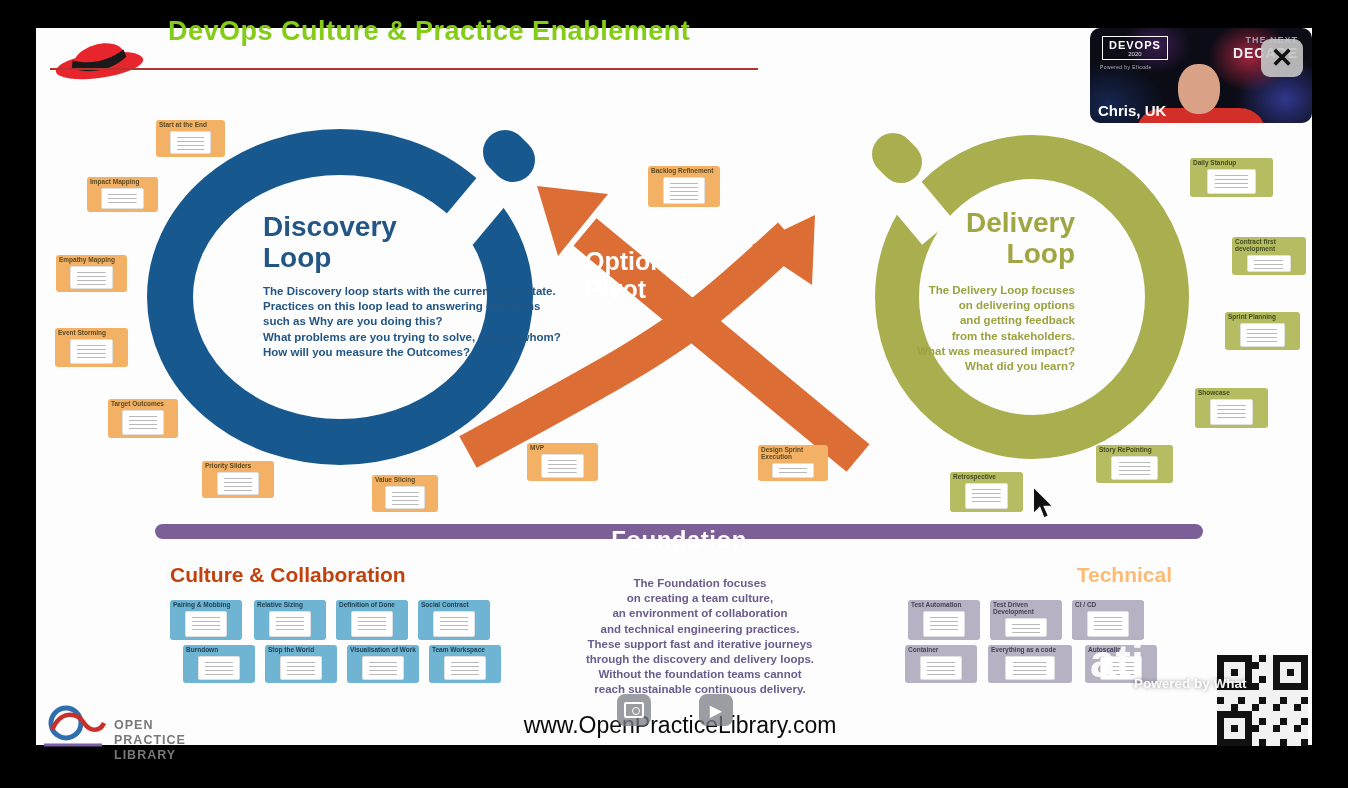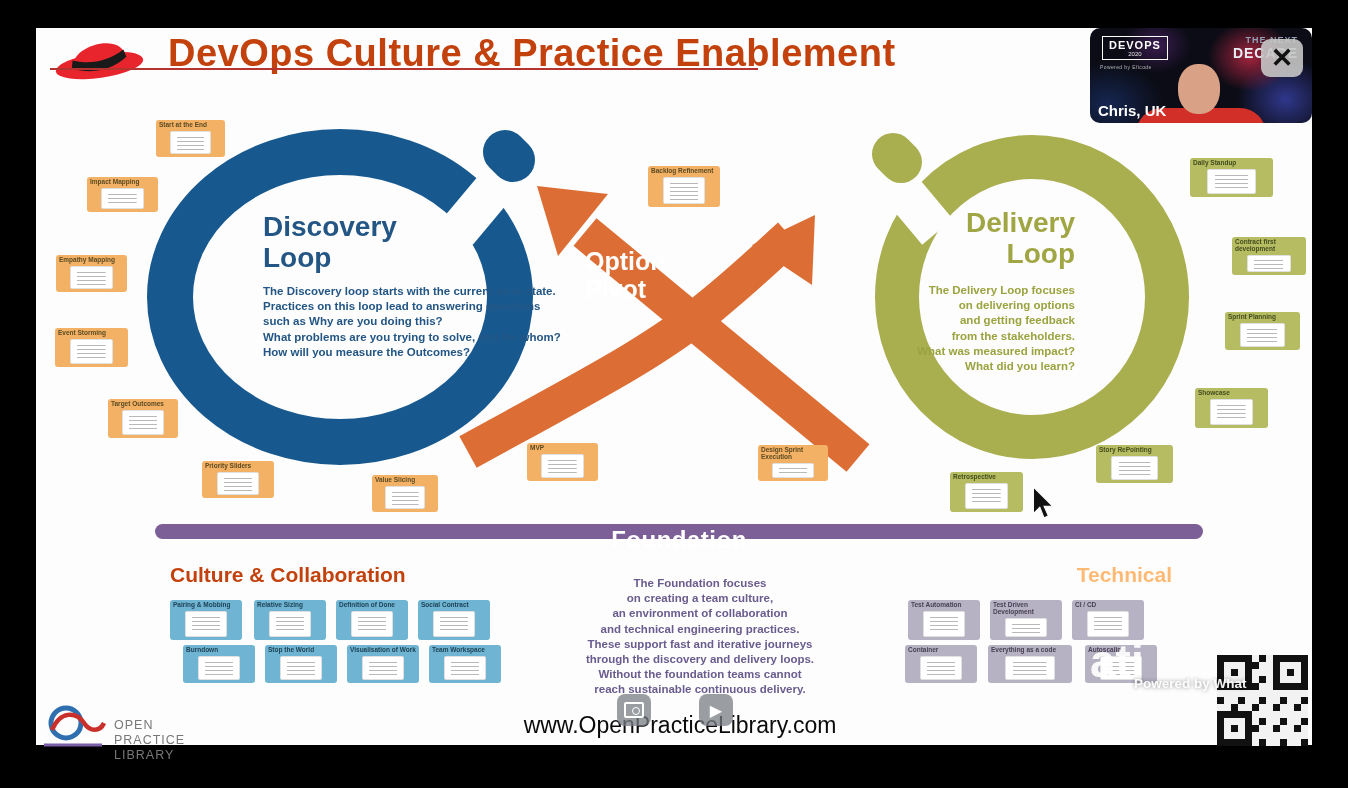--- a/index.html
+++ b/index.html
@@ -3,21 +3,21 @@
 <meta charset="utf-8">
 <style>
   html,body{margin:0;padding:0;background:#000;}
   #page{position:relative;width:1348px;height:788px;background:#000;overflow:hidden;
         font-family:"Liberation Sans",sans-serif;}
   #slide{position:absolute;left:36px;top:28px;width:1276px;height:717px;background:#fdfdfd;
          box-shadow:0 0 8px rgba(0,0,0,.7);}
   .abs{position:absolute;}
   #loops{position:absolute;left:0;top:0;z-index:2;}
   
-  #title{left:168px;top:32px;font-size:38px;font-weight:bold;color:#c2410c;letter-spacing:.5px;z-index:3;}
+  #title{left:168px;top:16px;font-size:27px;font-weight:bold;color:#84cc16;letter-spacing:.5px;z-index:3;}
   #title-underline{left:50px;top:68px;width:708px;height:2px;background:#b5342f;z-index:3;}
   #redhat-logo{left:50px;top:26px;z-index:3;}
   
   .pre{white-space:pre-line;}
   #discovery-heading{left:263px;top:211px;font-size:28px;font-weight:bold;color:#235684;line-height:1.12;z-index:3;}
   #discovery-body{left:263px;top:284px;width:320px;font-size:11.5px;font-weight:600;color:#235684;line-height:1.32;z-index:3;}
   #option-heading{left:585px;top:247px;width:180px;font-size:25px;font-weight:bold;color:#fff;line-height:1.12;z-index:4;}
   #option-body{left:535px;top:378px;width:280px;text-align:center;font-size:11.5px;font-weight:600;color:#d4502f;line-height:1.3;z-index:3;}
   #delivery-heading{left:875px;top:207px;width:200px;text-align:right;font-size:28px;font-weight:bold;color:#a0a644;line-height:1.12;z-index:3;}
   #delivery-body{left:890px;top:283px;width:185px;text-align:right;font-size:11.5px;font-weight:600;color:#9ba33f;line-height:1.32;z-index:3;}
@@ -37,21 +37,21 @@
   .pc-label{font-size:6.5px;font-weight:bold;line-height:1.05;}
   .card-orange .pc-label{color:#5c4a22;}
   .card-olive .pc-label{color:#454d1f;}
   .card-blue .pc-label{color:#1e4254;}
   .card-gray .pc-label{color:#474055;}
   .pc-icon{flex:1;margin:2px auto 1px;width:62%;min-height:10px;background:#fff;border-radius:2px;
      background-image:repeating-linear-gradient(to bottom,transparent 0 3px,#b9b9b9 3px 4px);
      background-size:70% 80%;background-position:center;background-repeat:no-repeat;border:1px solid rgba(0,0,0,.12);}
   
   #opl-logo{left:40px;top:686px;z-index:3;display:flex;align-items:center;gap:4px;}
-  .opl-text{font-size:12.5px;font-weight:normal;color:#787878;letter-spacing:1px;line-height:1.2;margin-top:32px;}
+  .opl-text{font-size:12.5px;font-weight:bold;color:#787878;letter-spacing:1px;line-height:1.2;margin-top:32px;}
   #site-url{left:400px;top:712px;width:560px;text-align:center;font-size:23px;color:#0a0a0a;z-index:3;}
   .player-btn{position:absolute;width:34px;height:32px;background:rgba(120,126,132,.75);border-radius:8px;
      z-index:3;display:flex;align-items:center;justify-content:center;}
   #screenshot-btn{left:617px;top:694px;}
   #play-btn{left:699px;top:694px;color:#fff;font-size:16px;}
   .cam-glyph{width:16px;height:12px;border:2px solid #fff;border-radius:2px;position:relative;}
   .cam-glyph::after{content:"";position:absolute;right:2px;bottom:1px;width:6px;height:6px;border:1.5px solid #fff;border-radius:50%;}
   
   #qr{left:1215px;top:655px;z-index:4;}
   #zoom-watermark{left:1134px;top:676px;font-size:13.5px;font-weight:bold;color:rgba(255,255,255,.95);

